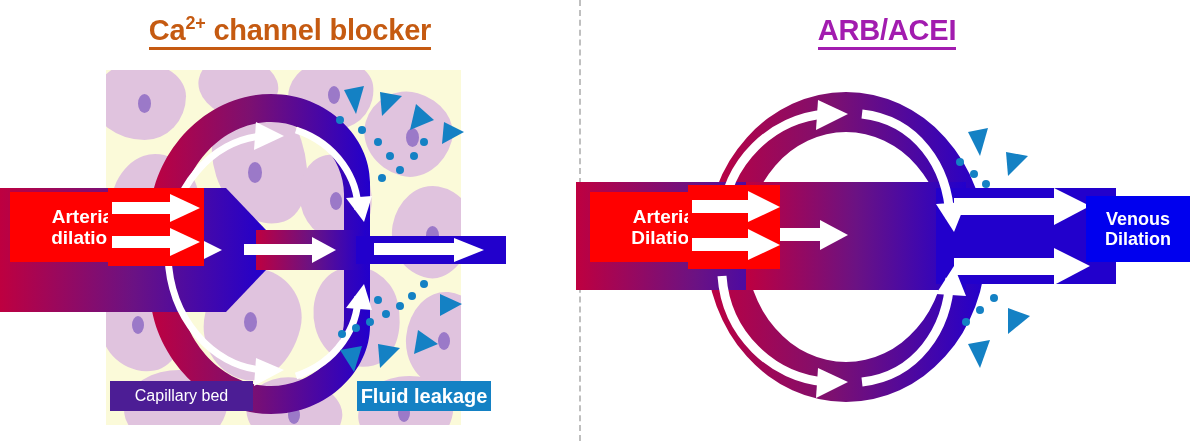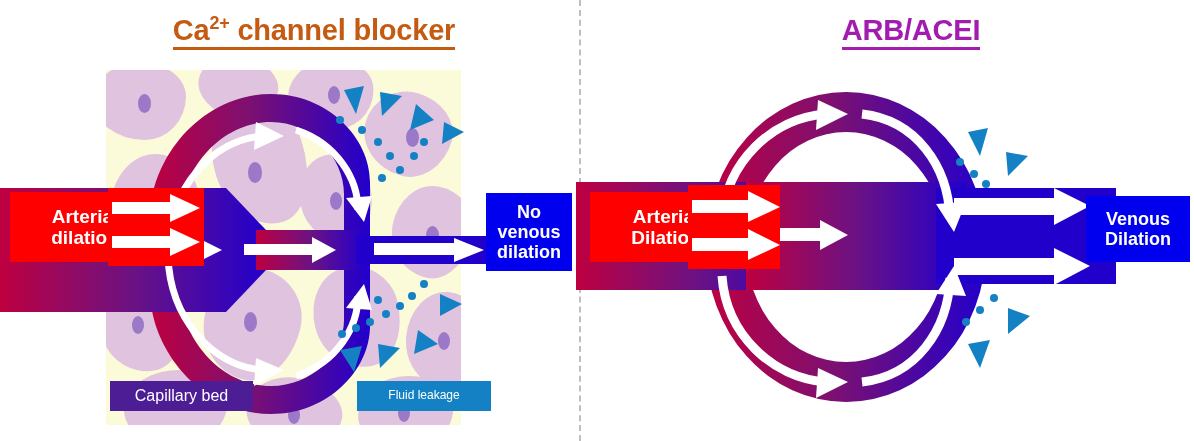--- a/index.html
+++ b/index.html
@@ -4,21 +4,21 @@
 <style>
   html,body{margin:0;padding:0;background:#ffffff;}
   body{width:1194px;height:441px;position:relative;overflow:hidden;
        font-family:"Liberation Sans","DejaVu Sans",sans-serif;}
 
   .panel{position:absolute;top:0;height:441px;}
   #panel-left{left:0;width:580px;}
   #panel-right{left:580px;width:614px;}
 
   .panel-title{position:absolute;top:14px;width:100%;text-align:center;
-      font-size:29px;font-weight:bold;letter-spacing:-0.2px;padding-left:24px;}
+      font-size:29px;font-weight:bold;letter-spacing:-0.2px;}
   .panel-title span{border-bottom:3px solid currentColor;padding-bottom:1px;}
   #title-left{color:#C55A11;}
   #title-right{color:#a21caf;}
   sup{font-size:.62em;vertical-align:super;line-height:0;}
 
   .tissue{position:absolute;overflow:hidden;}
   #tissue-left{left:106px;top:70px;width:355px;height:355px;background:#FBFAD9;}
 
   .cell{position:absolute;background:#E0C3DE;border-radius:48% 52% 45% 55%/50% 44% 56% 50%;}
   .nuc{position:absolute;background:#9B79C8;border-radius:50%;}
@@ -180,32 +180,25 @@
     </div>
   </div>
   <div class="band" style="left:108px;top:188px;width:96px;height:78px;background:#FF0000;"></div>
   <svg style="position:absolute;left:112px;top:194px;" width="100" height="66">
     <rect x="0" y="8" width="58" height="12" fill="#ffffff"></rect>
     <polygon points="58,0 88,14 58,28" fill="#ffffff"></polygon>
     <rect x="0" y="42" width="58" height="12" fill="#ffffff"></rect>
     <polygon points="58,34 88,48 58,62" fill="#ffffff"></polygon>
   </svg>
 
-  <div class="bluebox" id="ven-left" style="left:486px;top:193px;width:86px;height:78px;font-size:18px;">
-    <div>
-      <div>No</div>
-      <div>venous</div>
-      <div>dilation</div>
-    </div>
-  </div>
 
   <div class="graybox" style="left:110px;top:381px;width:143px;height:30px;font-size:16px;font-weight:normal;">
     <span>Capillary bed</span>
   </div>
-  <div class="tealbox" style="left:357px;top:381px;width:134px;height:30px;font-size:12px;font-weight:normal;">
+  <div class="tealbox" style="left:357px;top:381px;width:134px;height:30px;font-size:20px;font-weight:bold;">
     <span>Fluid leakage</span>
   </div>
 </div>
 
 <div class="divider"></div>
 
 <div class="panel" id="panel-right">
 
   <div class="panel-title" id="title-right">
     <span>ARB/ACEI</span>

